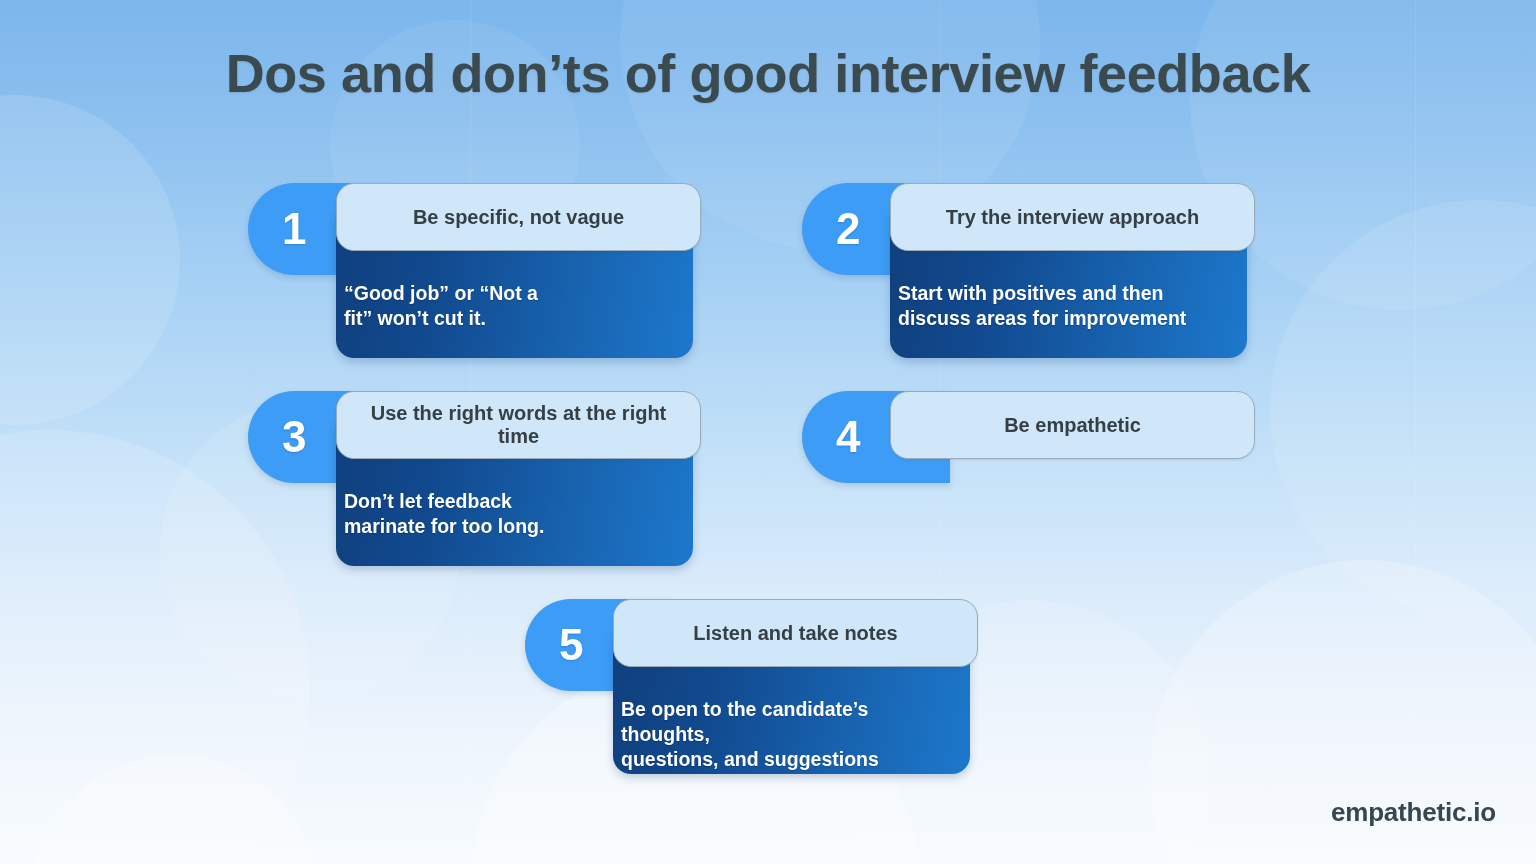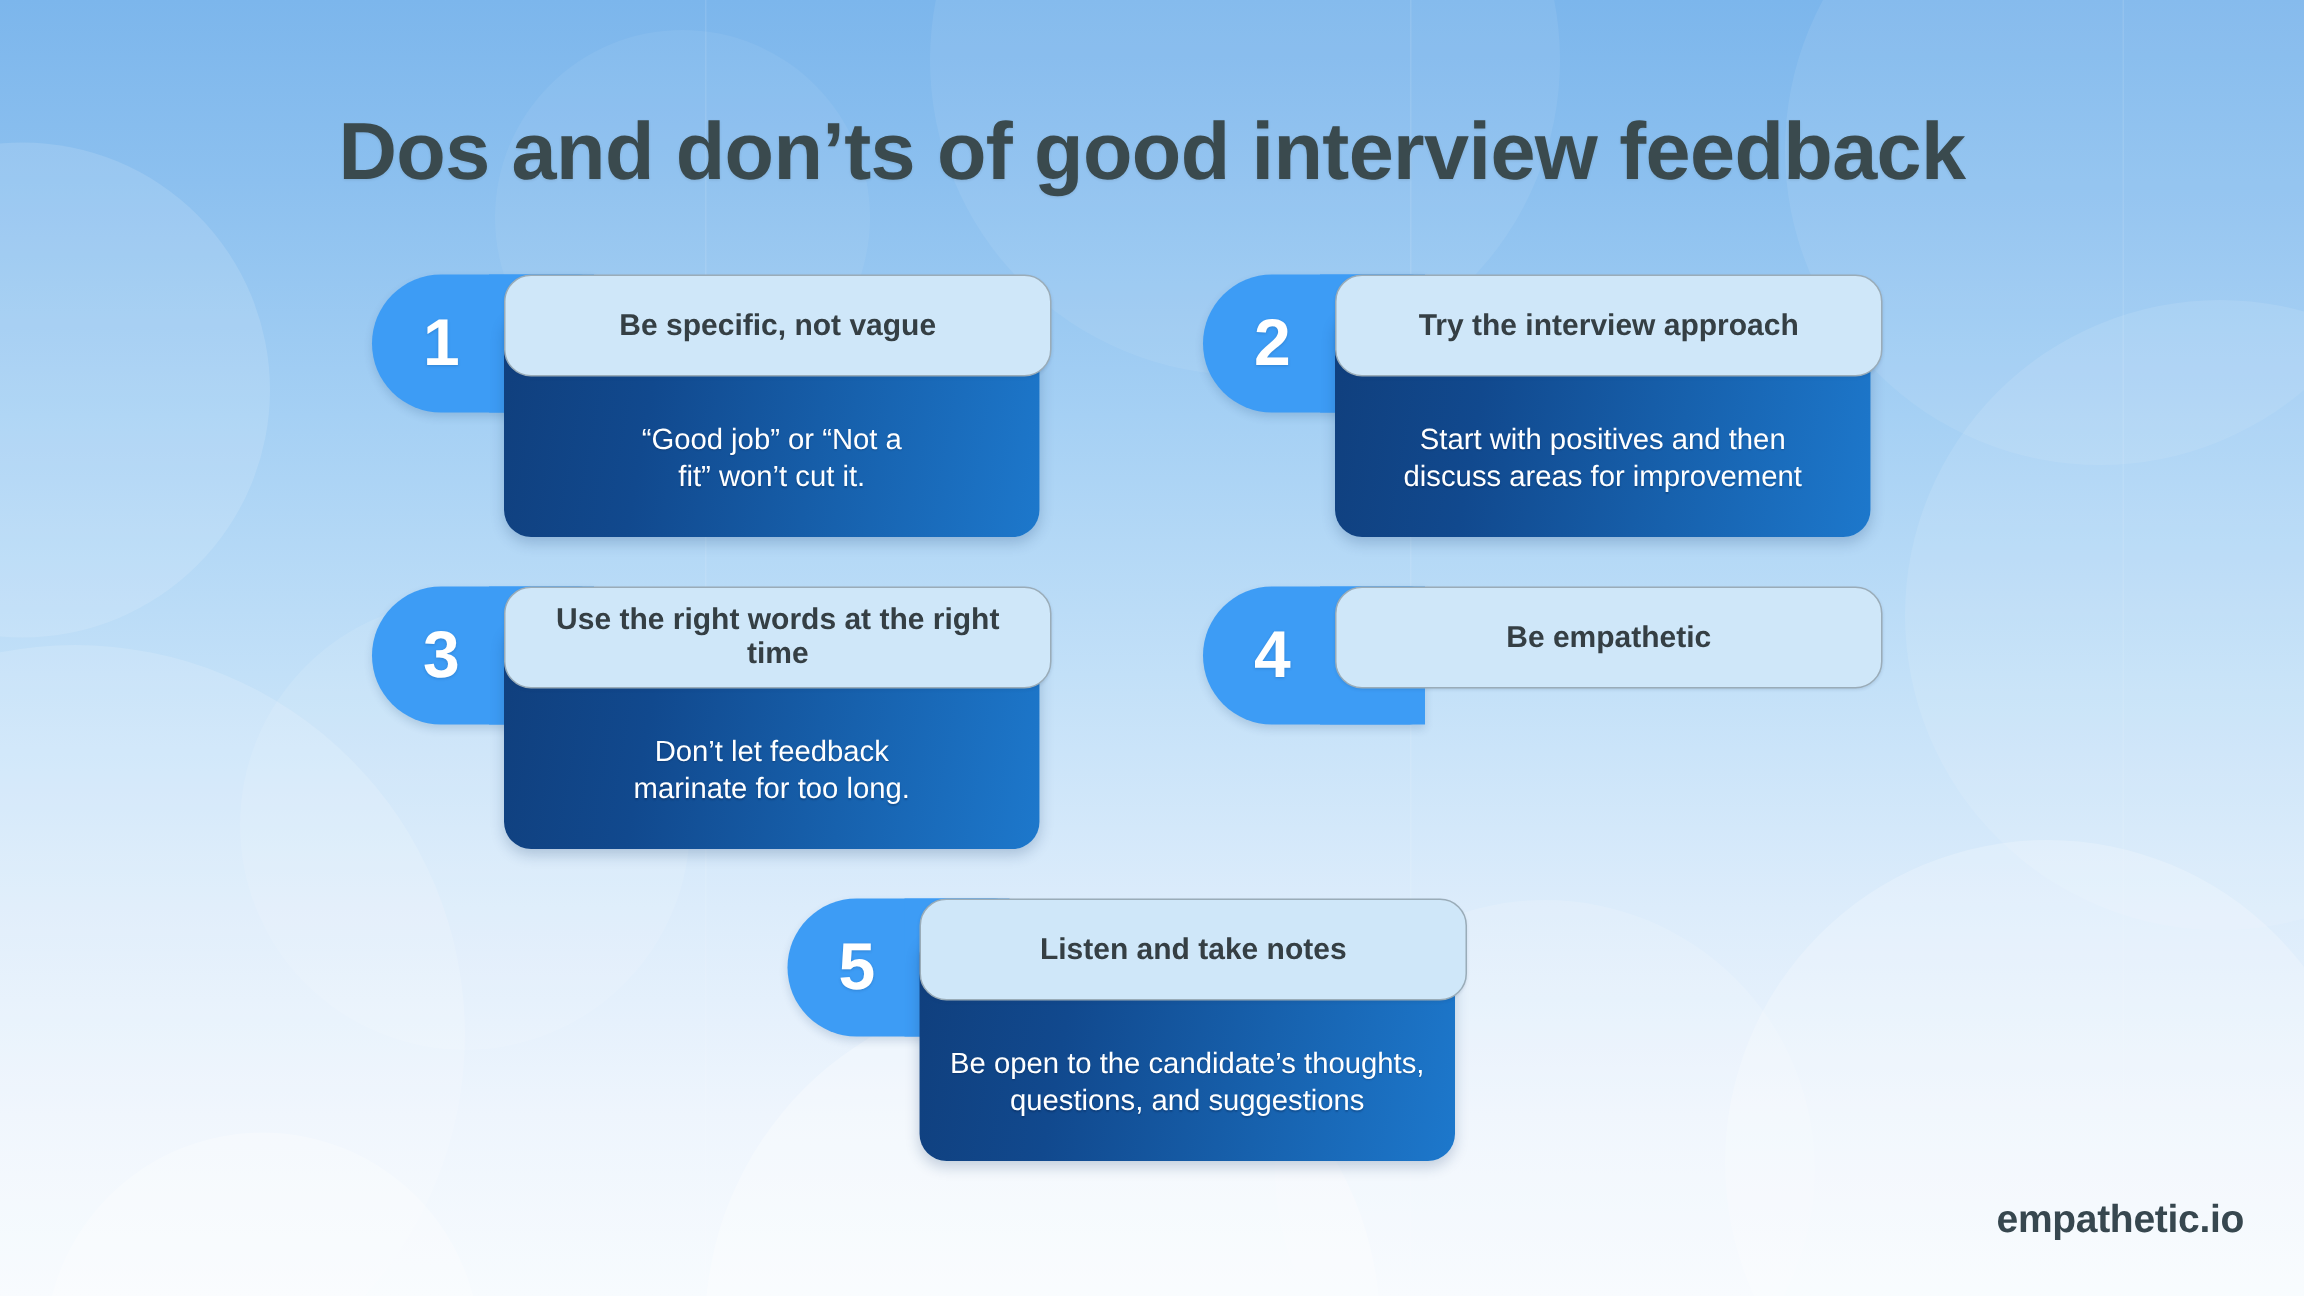--- a/index.html
+++ b/index.html
@@ -77,21 +77,20 @@
     position: absolute;
     top: 42px;
     left: 0;
     width: 100%;
     text-align: center;
     font-size: 54px;
     font-weight: bold;
     color: #3a4a4e;
     letter-spacing: -0.4px;
     text-shadow: 0 1px 2px rgba(0,0,0,0.10);
-    margin-top: 28px;
   }
 
   
   .card {
     position: absolute;
     width: 445px;
     height: 175px;
   }
 
   .num-pill {
@@ -137,24 +136,23 @@
     border-radius: 12px 12px 18px 18px;
     box-shadow: 0 4px 9px rgba(20,55,105,0.22);
     z-index: 2;
   }
 
   .card-desc {
     position: absolute;
     left: 8px;
     right: 8px;
     top: 72px;
-    text-align: center;
     color: #ffffff;
     font-size: 19.5px;
-    font-weight: normal;
+    font-weight: bold;
     line-height: 1.28;
     text-shadow: 0 1px 1px rgba(0,20,50,0.25);
   }
 
   .card-header {
     position: absolute;
     left: 88px;
     top: 0;
     width: 365px;
     height: 68px;

